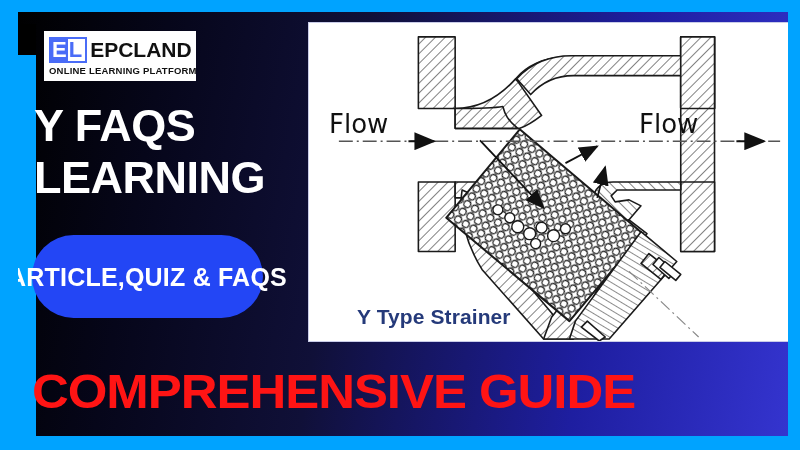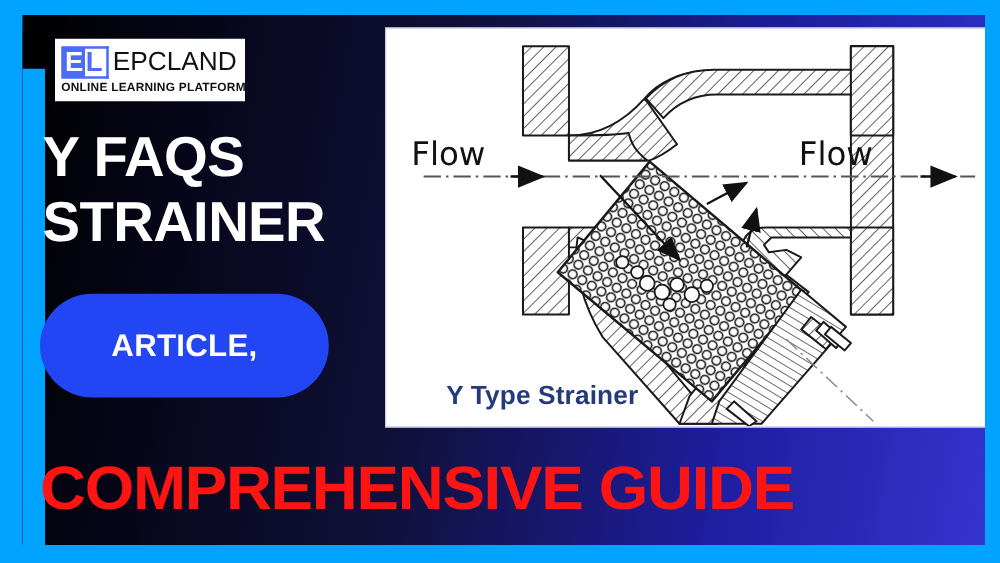--- a/index.html
+++ b/index.html
@@ -98,21 +98,21 @@
     border: 2px solid #4a6cf7;
     border-left: none;
     font-weight: bold;
     font-size: 22px;
     line-height: 22px;
     padding: 0 4px 0 1px;
     letter-spacing: -1px;
   }
   .brand-word {
     color: #111111;
-    font-weight: normal;
+    font-weight: bold;
     font-size: 21px;
     letter-spacing: 0px;
     line-height: 26px;
   }
   .brand-tag {
     color: #111111;
     font-weight: bold;
     font-size: 9.5px;
     letter-spacing: 0.2px;
     text-align: center;
@@ -224,25 +224,26 @@
           <span class="el-e">E</span>
           <span class="el-l">L</span>
         </span>
         <span class="brand-word">EPCLAND</span>
       </div>
       <div class="brand-tag">ONLINE LEARNING PLATFORM</div>
     </div>
 
     <div class="headline">
       <span>Y FAQS</span>
-      <span>STRAINER</span>
+      <span>LEARNING</span>
     </div>
 
     <div class="pill">
       <span>ARTICLE,</span>
+      <span>QUIZ &amp; FAQS</span>
     </div>
 
     <div class="banner">COMPREHENSIVE GUIDE</div>
 
     <div class="figure-panel">
       <svg class="figure-svg" viewBox="0 0 460 320">
         <defs>
 
           <pattern id="hatch" width="7" height="7" patternUnits="userSpaceOnUse" patternTransform="rotate(45)">
             <rect width="7" height="7" fill="#ffffff"></rect>

